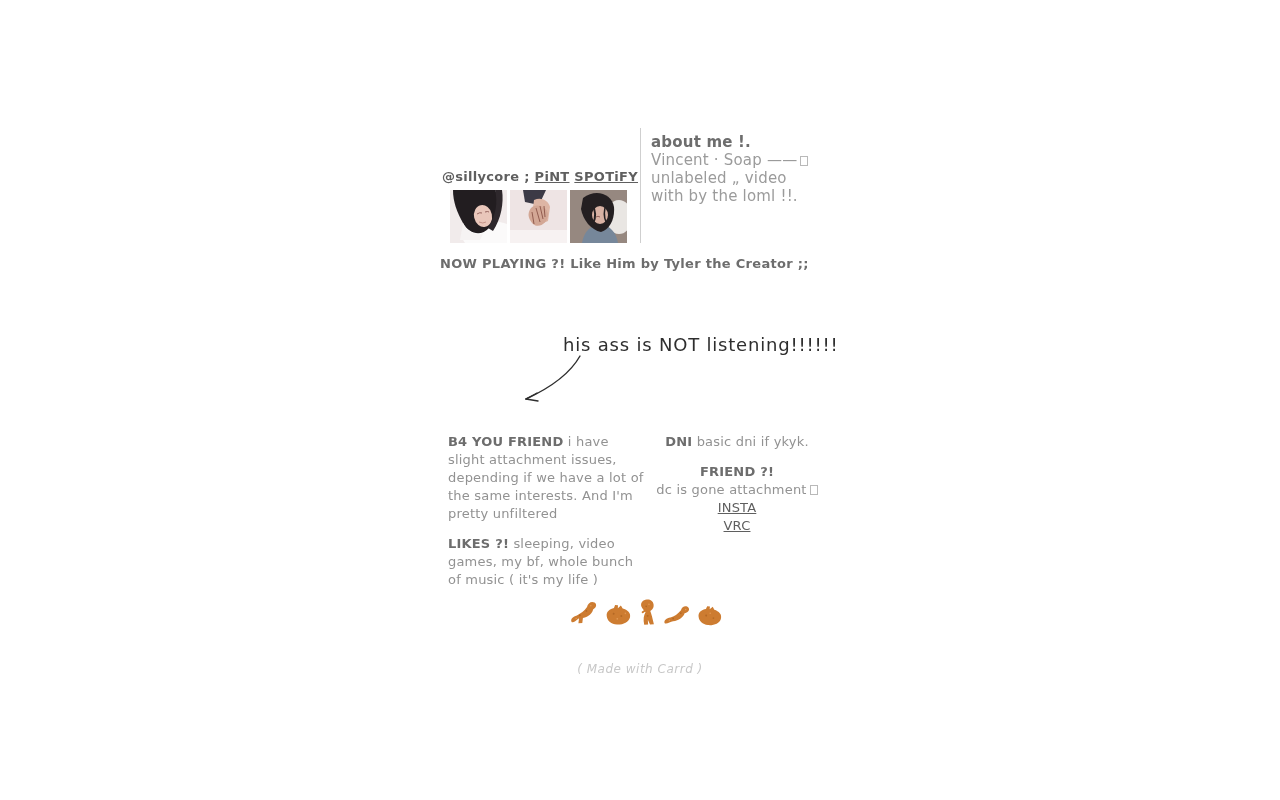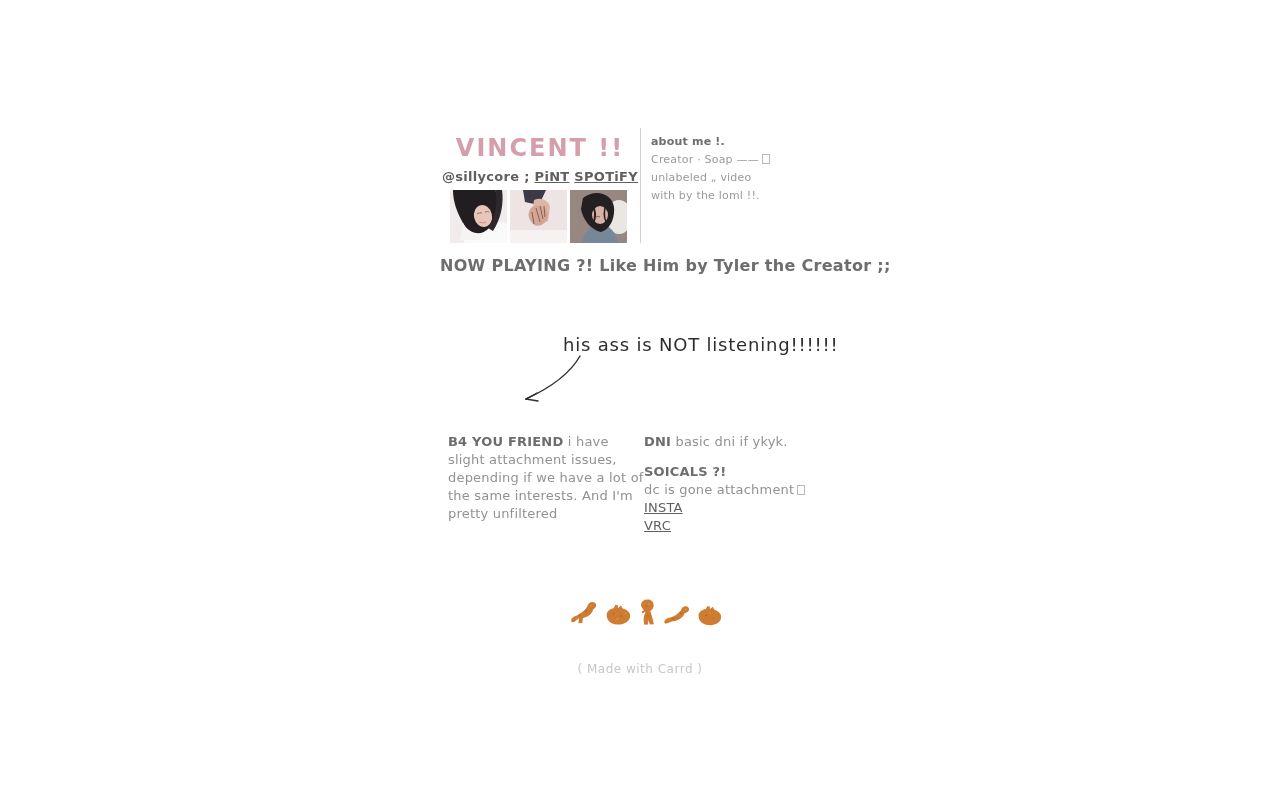--- a/index.html
+++ b/index.html
@@ -18,61 +18,60 @@
     text-align: center; font-size: 13px; font-weight: bold;
     color: #5f5f5f; letter-spacing: 0.3px; white-space: nowrap;
   }
   .handle a, .link { color: #5f5f5f; text-decoration: underline; cursor: pointer; }
   .gallery { position: absolute; left: 450px; top: 190px; width: 180px; height: 53px; display: flex; gap: 3px; }
   .thumb { width: 57px; height: 53px; overflow: hidden; flex: none; }
   .thumb svg { display: block; }
 
   .v-divider { position: absolute; left: 640px; top: 128px; width: 1px; height: 115px; background: #cfcfcf; }
 
-  .about { position: absolute; left: 651px; top: 133px; width: 160px; font-size: 11px; line-height: 18px; color: #9b9b9b; letter-spacing: 0.2px; }
+  .about { position: absolute; left: 651px; top: 133px; width: 160px; font-size: 15px; line-height: 18px; color: #9b9b9b; letter-spacing: 0.2px; }
   .about .head { font-weight: bold; color: #6d6d6d; }
 
   .now-playing {
-    position: absolute; left: 440px; top: 256px; font-size: 16px; font-weight: bold;
+    position: absolute; left: 440px; top: 256px; font-size: 13px; font-weight: bold;
     color: #6d6d6d; letter-spacing: 0.3px; white-space: nowrap;
   }
 
   .note {
     position: absolute; left: 563px; top: 334px; font-size: 18px;
     color: #2e2e2e; letter-spacing: 0.8px; white-space: nowrap;
   }
   .arrow { position: absolute; left: 516px; top: 352px; }
 
   .col { position: absolute; font-size: 13px; line-height: 18px; color: #929292; letter-spacing: 0.2px; }
   .col-left  { left: 448px; top: 433px; width: 196px; }
-  .col-right { left: 644px; top: 433px; width: 186px; }
+  .col-right { left: 644px; top: 433px; width: 186px; text-align: center; }
   .col p { margin-bottom: 12px; }
   .lbl { font-weight: bold; color: #6d6d6d; }
   .sub-links a { display: inline-block; text-decoration: underline; }
   .sub-links .row { line-height: 18px; }
 
   .tofu {
     display: inline-block; width: 8px; height: 10px;
     border: 1px solid #b9b9b9; margin-left: 3px; vertical-align: -1px;
   }
 
   .nuggets { position: absolute; left: 568px; top: 597px; width: 145px; height: 36px; display: flex; align-items: flex-end; }
   .nugget { flex: none; }
 
   .footer {
     position: absolute; left: 0; top: 662px; width: 1280px;
-    text-align: center; font-size: 12px; color: #c7c7c7; letter-spacing: 0.5px;
+    text-align: center; font-size: 12px; color: #c7c7c7; letter-spacing: 0.5px; font-style: italic;
   }
 </style>
 </head>
 <body>
 
 <div class="page">
 
-  <div class="site-title">VINCENT  !!</div>
 
   <div class="handle"><span>@sillycore ; </span><a>PiNT</a><span>&nbsp;</span><a>SPOTiFY</a></div>
 
   <div class="gallery">
     <div class="thumb">
       <svg width="57" height="53" viewBox="0 0 57 53">
         <rect width="57" height="53" fill="#f1ebeb"></rect>
         <ellipse cx="40" cy="46" rx="28" ry="15" fill="#fbfafa"></ellipse>
         <path d="M3 0 H45 C51 10 49 26 39 38 C31 47 19 44 13 33 C7 22 3 12 3 0 Z" fill="#221d20"></path>
         <path d="M45 0 C48 12 46 26 38 38 L43 41 C51 29 54 13 52 0 Z" fill="#2e282c"></path>
@@ -107,45 +106,47 @@
         <path d="M36 15 C34 20 34 27 36 32" stroke="#241f21" stroke-width="1.5" fill="none"></path>
         <path d="M26 27 q2 -1.5 4 0" stroke="#8c5a55" stroke-width="0.9" fill="none"></path>
       </svg>
     </div>
   </div>
 
   <div class="v-divider"></div>
 
   <div class="about">
     <div class="head">about me !.</div>
-    <div><span>Creator · Soap ——</span><span class="tofu"></span></div>
+    <div><span>Vincent · Soap ——</span><span class="tofu"></span></div>
     <div>unlabeled „ video</div>
     <div>with by the loml !!.</div>
   </div>
 
   <div class="now-playing">NOW PLAYING ?! Like Him by Tyler the Creator ;;</div>
 
   <div class="note">his ass is NOT listening!!!!!!</div>
   <div class="arrow">
     <svg width="72" height="56" viewBox="0 0 72 56">
       <path d="M64 4 C55 20 36 35 10 47" stroke="#2e2e2e" stroke-width="1.4" fill="none" stroke-linecap="round"></path>
       <path d="M10 47 L21 41" stroke="#2e2e2e" stroke-width="1.4" fill="none" stroke-linecap="round"></path>
       <path d="M10 47 L22 49" stroke="#2e2e2e" stroke-width="1.4" fill="none" stroke-linecap="round"></path>
     </svg>
   </div>
 
   <div class="col col-left">
     <p><span class="lbl">B4 YOU FRIEND</span>
       <span>i have slight attachment issues, depending if we have a lot of the same interests. And I'm pretty unfiltered</span></p>
+    <p><span class="lbl">LIKES ?!</span>
+      <span>sleeping, video games, my bf, whole bunch of music ( it's my life )</span></p>
   </div>
 
   <div class="col col-right sub-links">
     <p><span class="lbl">DNI</span>
       <span>basic dni if ykyk.</span></p>
-    <div class="lbl row">SOICALS ?!</div>
+    <div class="lbl row">FRIEND ?!</div>
     <div class="row"><span>dc is gone attachment</span><span class="tofu"></span></div>
     <div class="row"><a class="link">INSTA</a></div>
     <div class="row"><a class="link">VRC</a></div>
   </div>
 
   <div class="nuggets">
     <span class="nugget">
       <svg width="35" height="32" viewBox="0 0 36 32" style="transform:rotate(-4deg)">
         <path d="M3 24 C2 21 5 19 9 18 C13 16 17 14 20 10 C21 6 25 4 28 6 C31 8 29 12 26 13 C25 17 21 20 15 21 L14 26 L10 26 L11 21 C8 23 4 26 3 24 Z" fill="#cd7c31"></path>
         <circle cx="12" cy="18" r="1" fill="#a35c1d" opacity="0.6"></circle>

